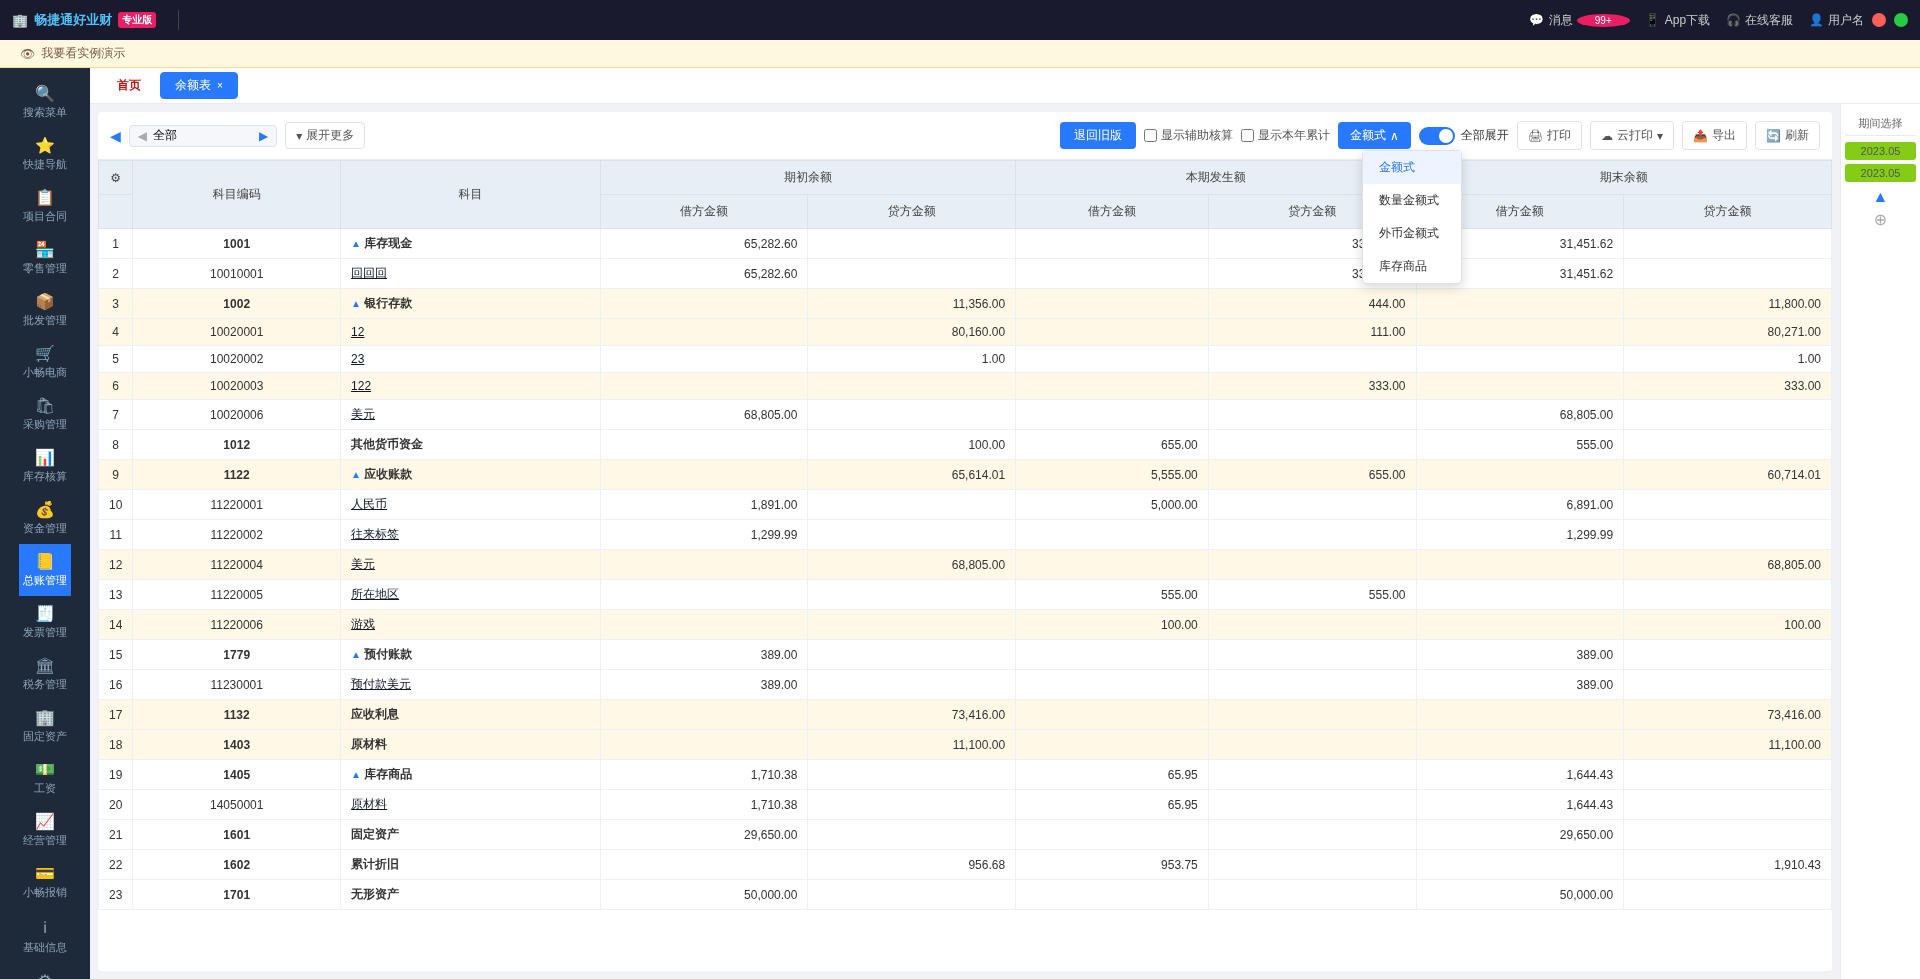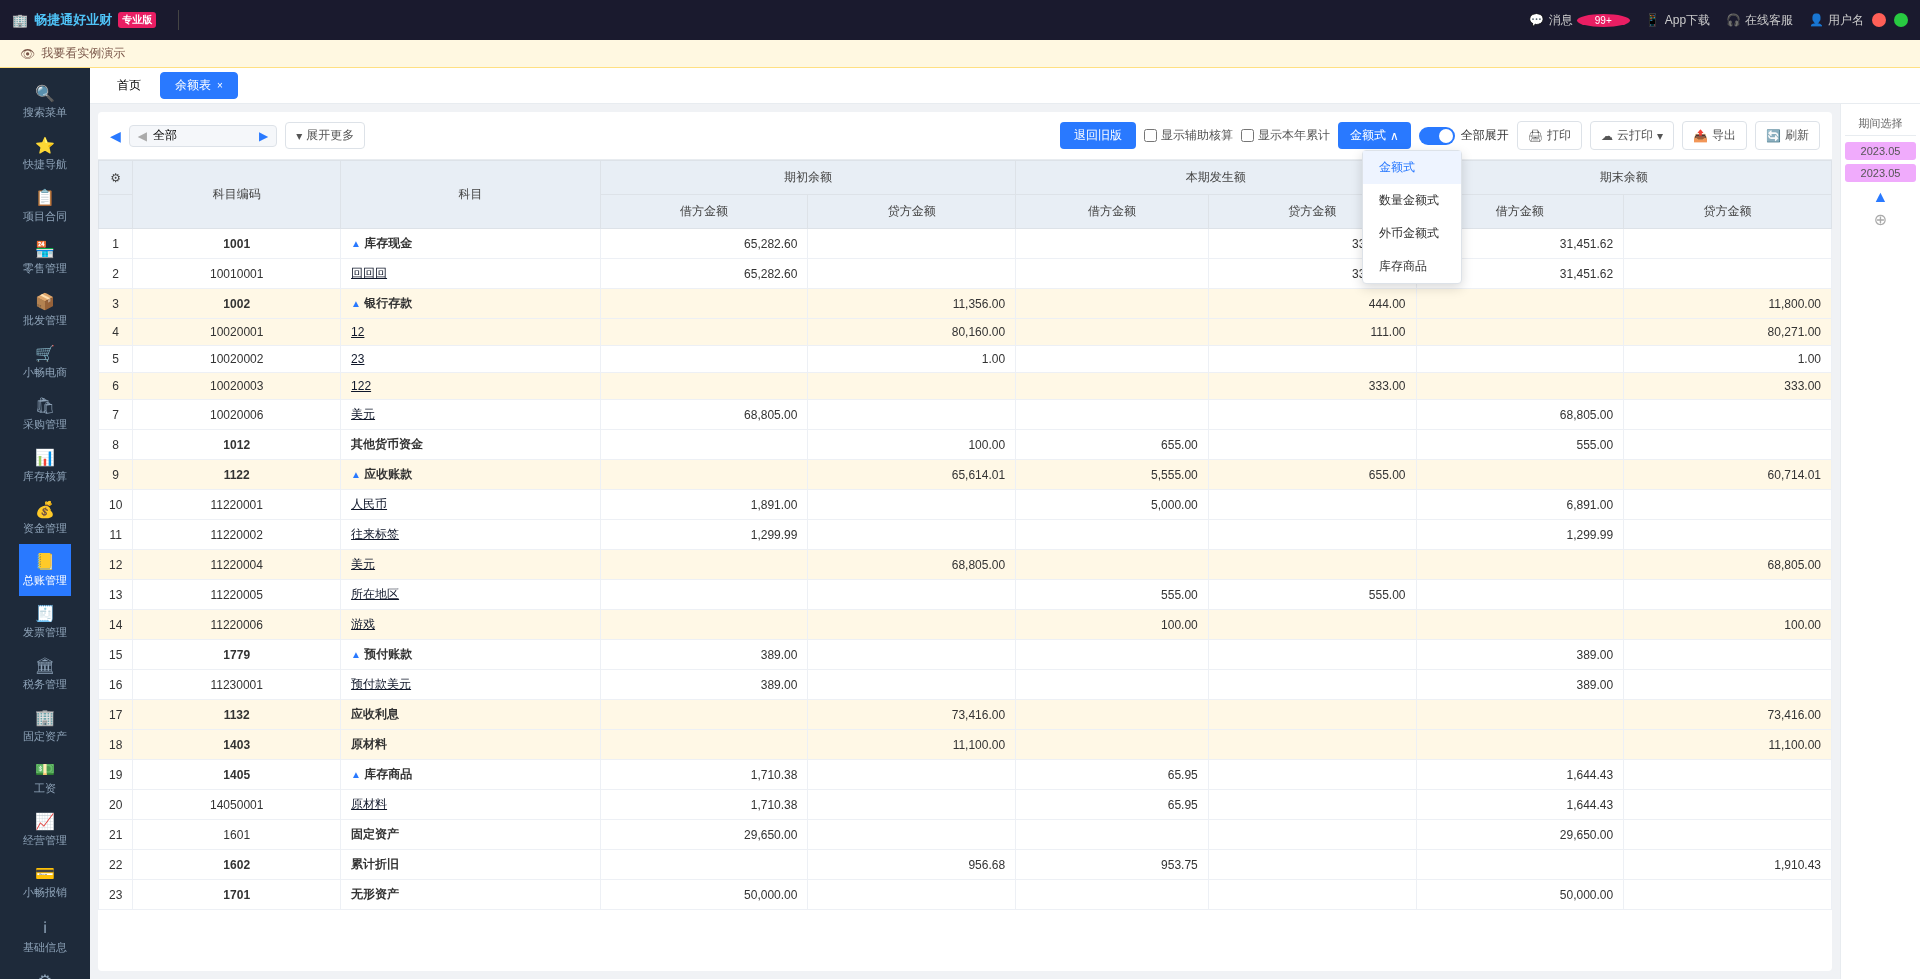--- a/index.html
+++ b/index.html
@@ -30,21 +30,21 @@
     .sidebar-item-icon { font-size: 16px; }
 
     
     .main { flex: 1; display: flex; flex-direction: column; overflow: hidden; background: #f0f2f5; }
 
     
     .tab-bar { height: 36px; background: #fff; display: flex; align-items: center; padding: 0 12px; border-bottom: 1px solid #e8ecf0; gap: 4px; }
     .tab-item { padding: 4px 14px; border-radius: 4px; font-size: 12px; cursor: pointer; color: #555; border: 1px solid transparent; display: flex; align-items: center; gap: 6px; }
     .tab-item.active { background: #2979ff; color: #fff; border-color: #2979ff; }
     .tab-item-close { font-size: 10px; cursor: pointer; }
-    .tab-home { color: #000000; font-size: 12px; }
+    .tab-home { color: #b91c1c; font-size: 12px; font-weight: bold; }
 
     
     .content { flex: 1; display: flex; overflow: hidden; }
     .content-main { flex: 1; display: flex; flex-direction: column; overflow: hidden; background: #fff; margin: 8px; border-radius: 4px; }
 
     
     .toolbar { height: 48px; display: flex; align-items: center; padding: 0 12px; gap: 8px; border-bottom: 1px solid #e8ecf0; flex-shrink: 0; }
     .search-area { display: flex; align-items: center; background: #f5f7fa; border: 1px solid #dde2e8; border-radius: 4px; padding: 3px 8px; gap: 6px; min-width: 140px; }
     .search-area input { border: none; background: transparent; font-size: 12px; outline: none; width: 100px; }
     .expand-btn { display: flex; align-items: center; gap: 4px; padding: 4px 10px; border: 1px solid #dde2e8; border-radius: 4px; cursor: pointer; font-size: 12px; color: #555; background: #fff; }
@@ -71,21 +71,21 @@
     .arrow-icon { color: #2979ff; font-size: 10px; }
 
     
     .dropdown-menu { position: absolute; top: 48px; right: 620px; background: #fff; border: 1px solid #dde2e8; border-radius: 4px; box-shadow: 0 4px 12px rgba(0,0,0,0.15); z-index: 100; min-width: 100px; }
     .dropdown-menu-item { padding: 8px 16px; font-size: 12px; cursor: pointer; color: #333; }
     .dropdown-menu-item.selected { color: #2979ff; background: #eef4ff; }
 
     
     .right-panel { width: 80px; background: #fff; border-left: 1px solid #e8ecf0; display: flex; flex-direction: column; align-items: center; padding: 8px 4px; overflow-y: auto; font-size: 11px; }
     .right-panel-title { color: #666; font-size: 11px; padding: 4px 0; width: 100%; text-align: center; border-bottom: 1px solid #e8ecf0; margin-bottom: 6px; }
-    .right-panel-year { font-size: 11px; color: #555; padding: 3px 6px; width: 100%; text-align: center; background: #f0abfc; border-radius: 3px; margin-bottom: 4px; }
+    .right-panel-year { font-size: 11px; color: #555; padding: 3px 6px; width: 100%; text-align: center; background: #84cc16; border-radius: 3px; margin-bottom: 4px; }
     .right-panel-month { font-size: 11px; color: #555; padding: 4px 6px; width: 100%; text-align: center; cursor: pointer; border-radius: 3px; }
     .right-panel-month.active { background: #2979ff; color: #fff; border-radius: 3px; }
     .nav-arrow { font-size: 16px; cursor: pointer; color: #2979ff; padding: 2px; }
     .col-settings { width: 30px; }
   </style>
 </head>
 <body>
 
 <div class="top-bar">
   <div class="top-bar-logo">
@@ -508,21 +508,21 @@
       <td><span class="underline">原材料</span></td>
       <td class="num">1,710.38</td>
       <td class="num"></td>
       <td class="num">65.95</td>
       <td class="num"></td>
       <td class="num">1,644.43</td>
       <td class="num"></td>
     </tr>
                 <tr>
       <td class="center">21</td>
-      <td class="center" style="font-weight:normal;">1601</td>
+      <td class="center" style="font-weight:bold;">1601</td>
       <td><span style="font-weight:bold;">固定资产</span></td>
       <td class="num">29,650.00</td>
       <td class="num"></td>
       <td class="num"></td>
       <td class="num"></td>
       <td class="num">29,650.00</td>
       <td class="num"></td>
     </tr>
                 <tr>
       <td class="center">22</td>

